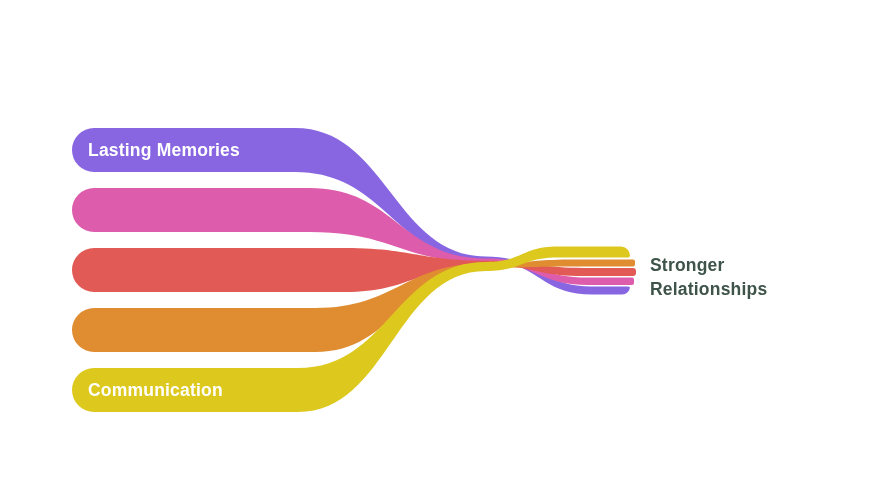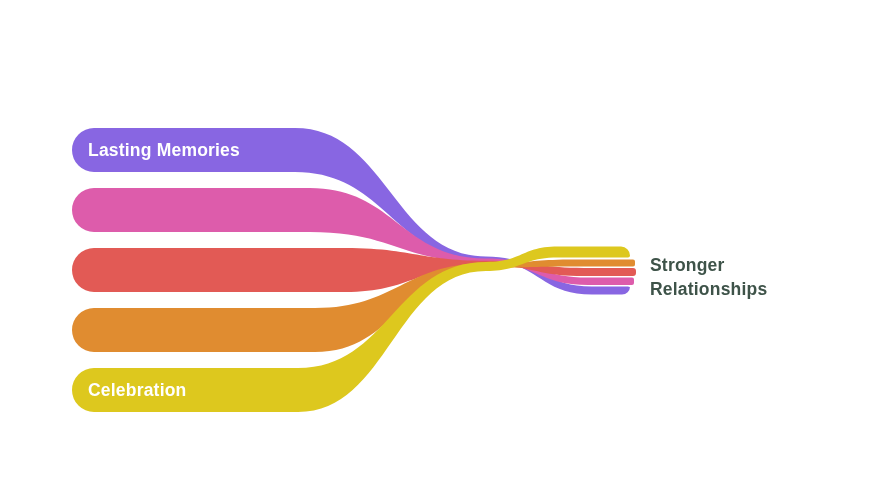--- a/index.html
+++ b/index.html
@@ -50,16 +50,16 @@
 
   <svg class="ribbons" width="877" height="493" viewBox="0 0 877 493" id="ribbons">
       <path d="M 94 128 H 295 C 386.68 128 394.32 256.5 486 256.5 C 539 256.5 539 286.5 592 286.5 H 628 A 2 2 0 0 1 630 288.5 L 630 286.5 A 8 8 0 0 1 622 294.5 H 592 C 539 294.5 539 260.5 486 260.5 C 394.32 260.5 386.68 172 295 172 H 94 A 22 22 0 0 1 94 128 Z" fill="#8866e2"></path>
       <path d="M 94 188 H 310 C 394.48 188 401.52 258.5 486 258.5 C 537 258.5 537 277.5 588 277.5 H 632 A 2 2 0 0 1 634 279.5 L 634 283 A 2 2 0 0 1 632 285 H 588 C 537 285 537 262.5 486 262.5 C 401.52 262.5 394.48 232 310 232 H 94 A 22 22 0 0 1 94 188 Z" fill="#dd5cab"></path>
       <path d="M 94 248 H 345 C 412.68 248 418.32 260.75 486 260.75 C 535 260.75 535 268 584 268 H 633 A 3 3 0 0 1 636 271 L 636 273 A 3 3 0 0 1 633 276 H 584 C 535 276 535 265.25 486 265.25 C 418.32 265.25 412.68 292 345 292 H 94 A 22 22 0 0 1 94 248 Z" fill="#e25a55"></path>
       <path d="M 94 308 H 315 C 397.08 308 403.92 263.25 486 263.25 C 530.5 263.25 530.5 259.5 575 259.5 H 633 A 2 2 0 0 1 635 261.5 L 635 264.5 A 2 2 0 0 1 633 266.5 H 575 C 530.5 266.5 530.5 267.75 486 267.75 C 403.92 267.75 397.08 352 315 352 H 94 A 22 22 0 0 1 94 308 Z" fill="#e08c30"></path>
       <path d="M 94 368 H 298 C 388.24 368 395.76 262 486 262 C 522 262 522 246.5 558 246.5 H 621 A 9 9 0 0 1 630 255.5 L 630 255.5 A 2 2 0 0 1 628 257.5 H 558 C 522 257.5 522 271 486 271 C 395.76 271 388.24 412 298 412 H 94 A 22 22 0 0 1 94 368 Z" fill="#ddc81e"></path>
     </svg>
 
   <div class="band-label" style="top: 138px;">Lasting Memories</div>
-  <div class="band-label" style="top: 378px;">Celebration</div>
+  <div class="band-label" style="top: 378px;">Communication</div>
 
   <div class="result-label" style="color: rgb(62, 83, 73);">Stronger Relationships</div>
 </div>
 
 </body></html>

